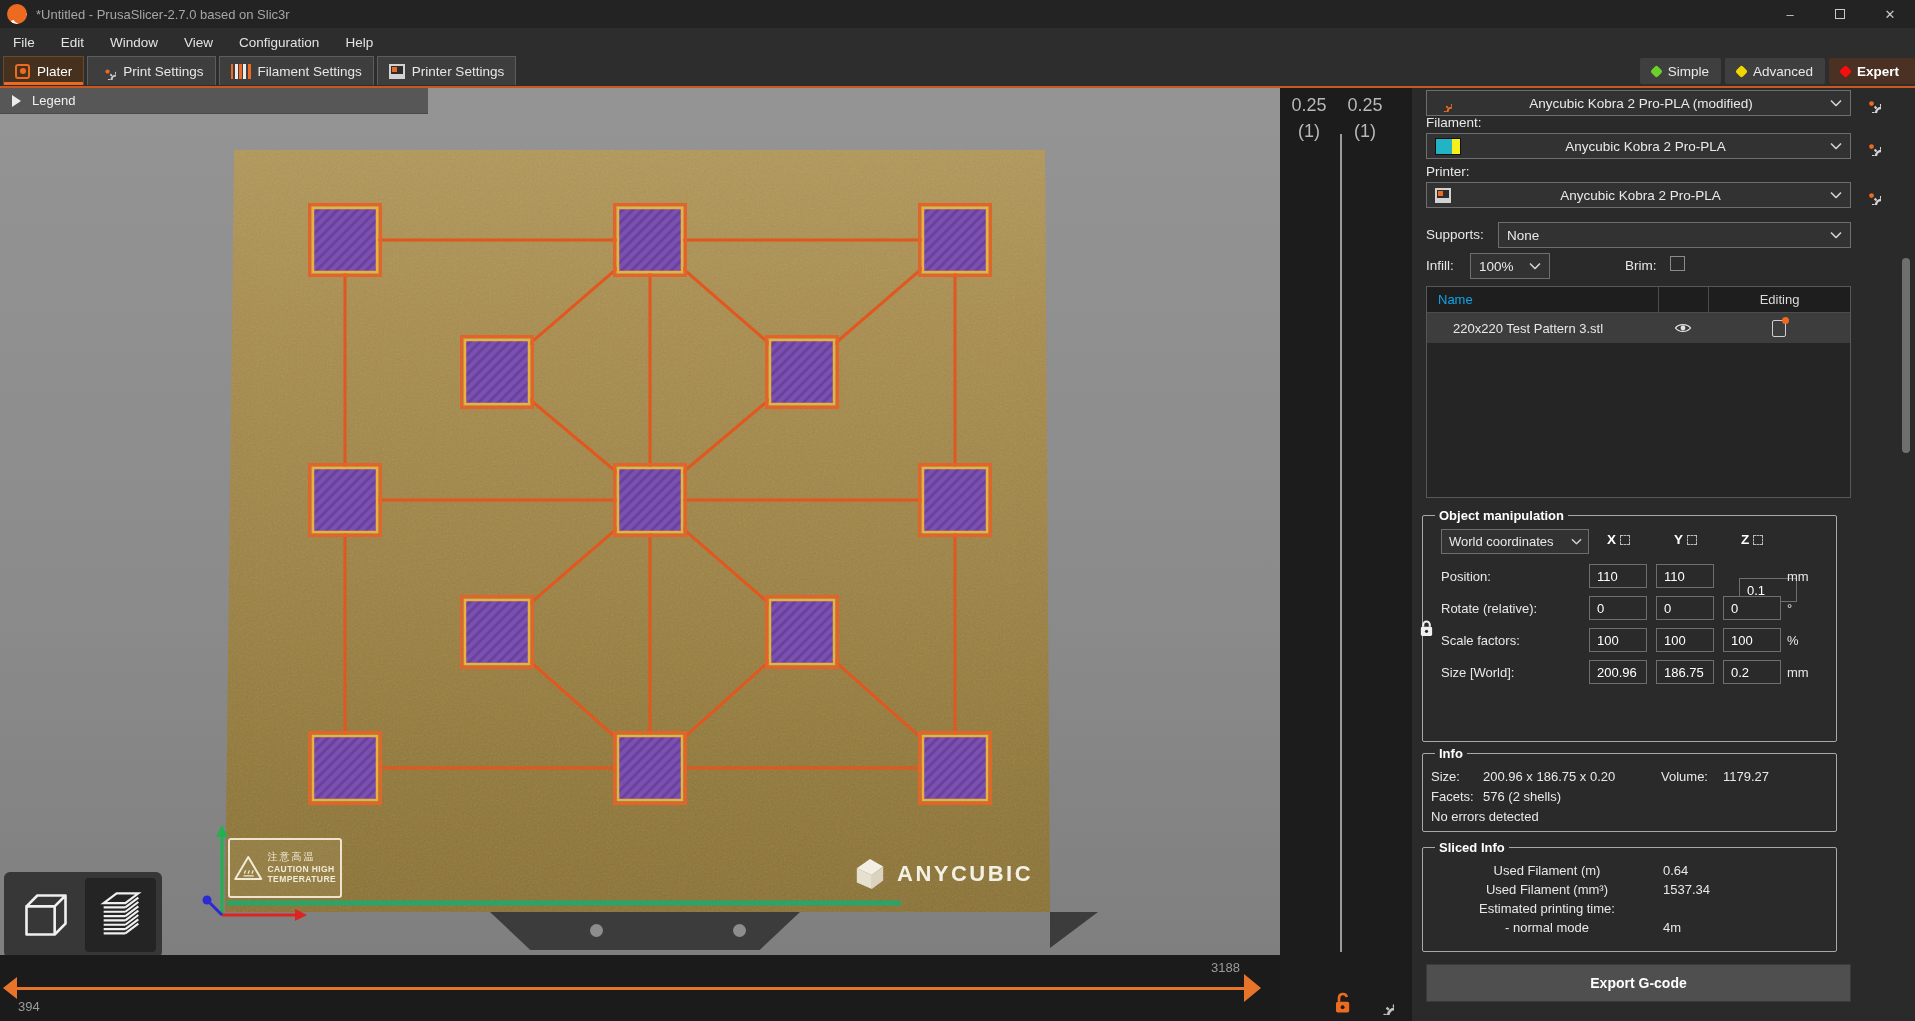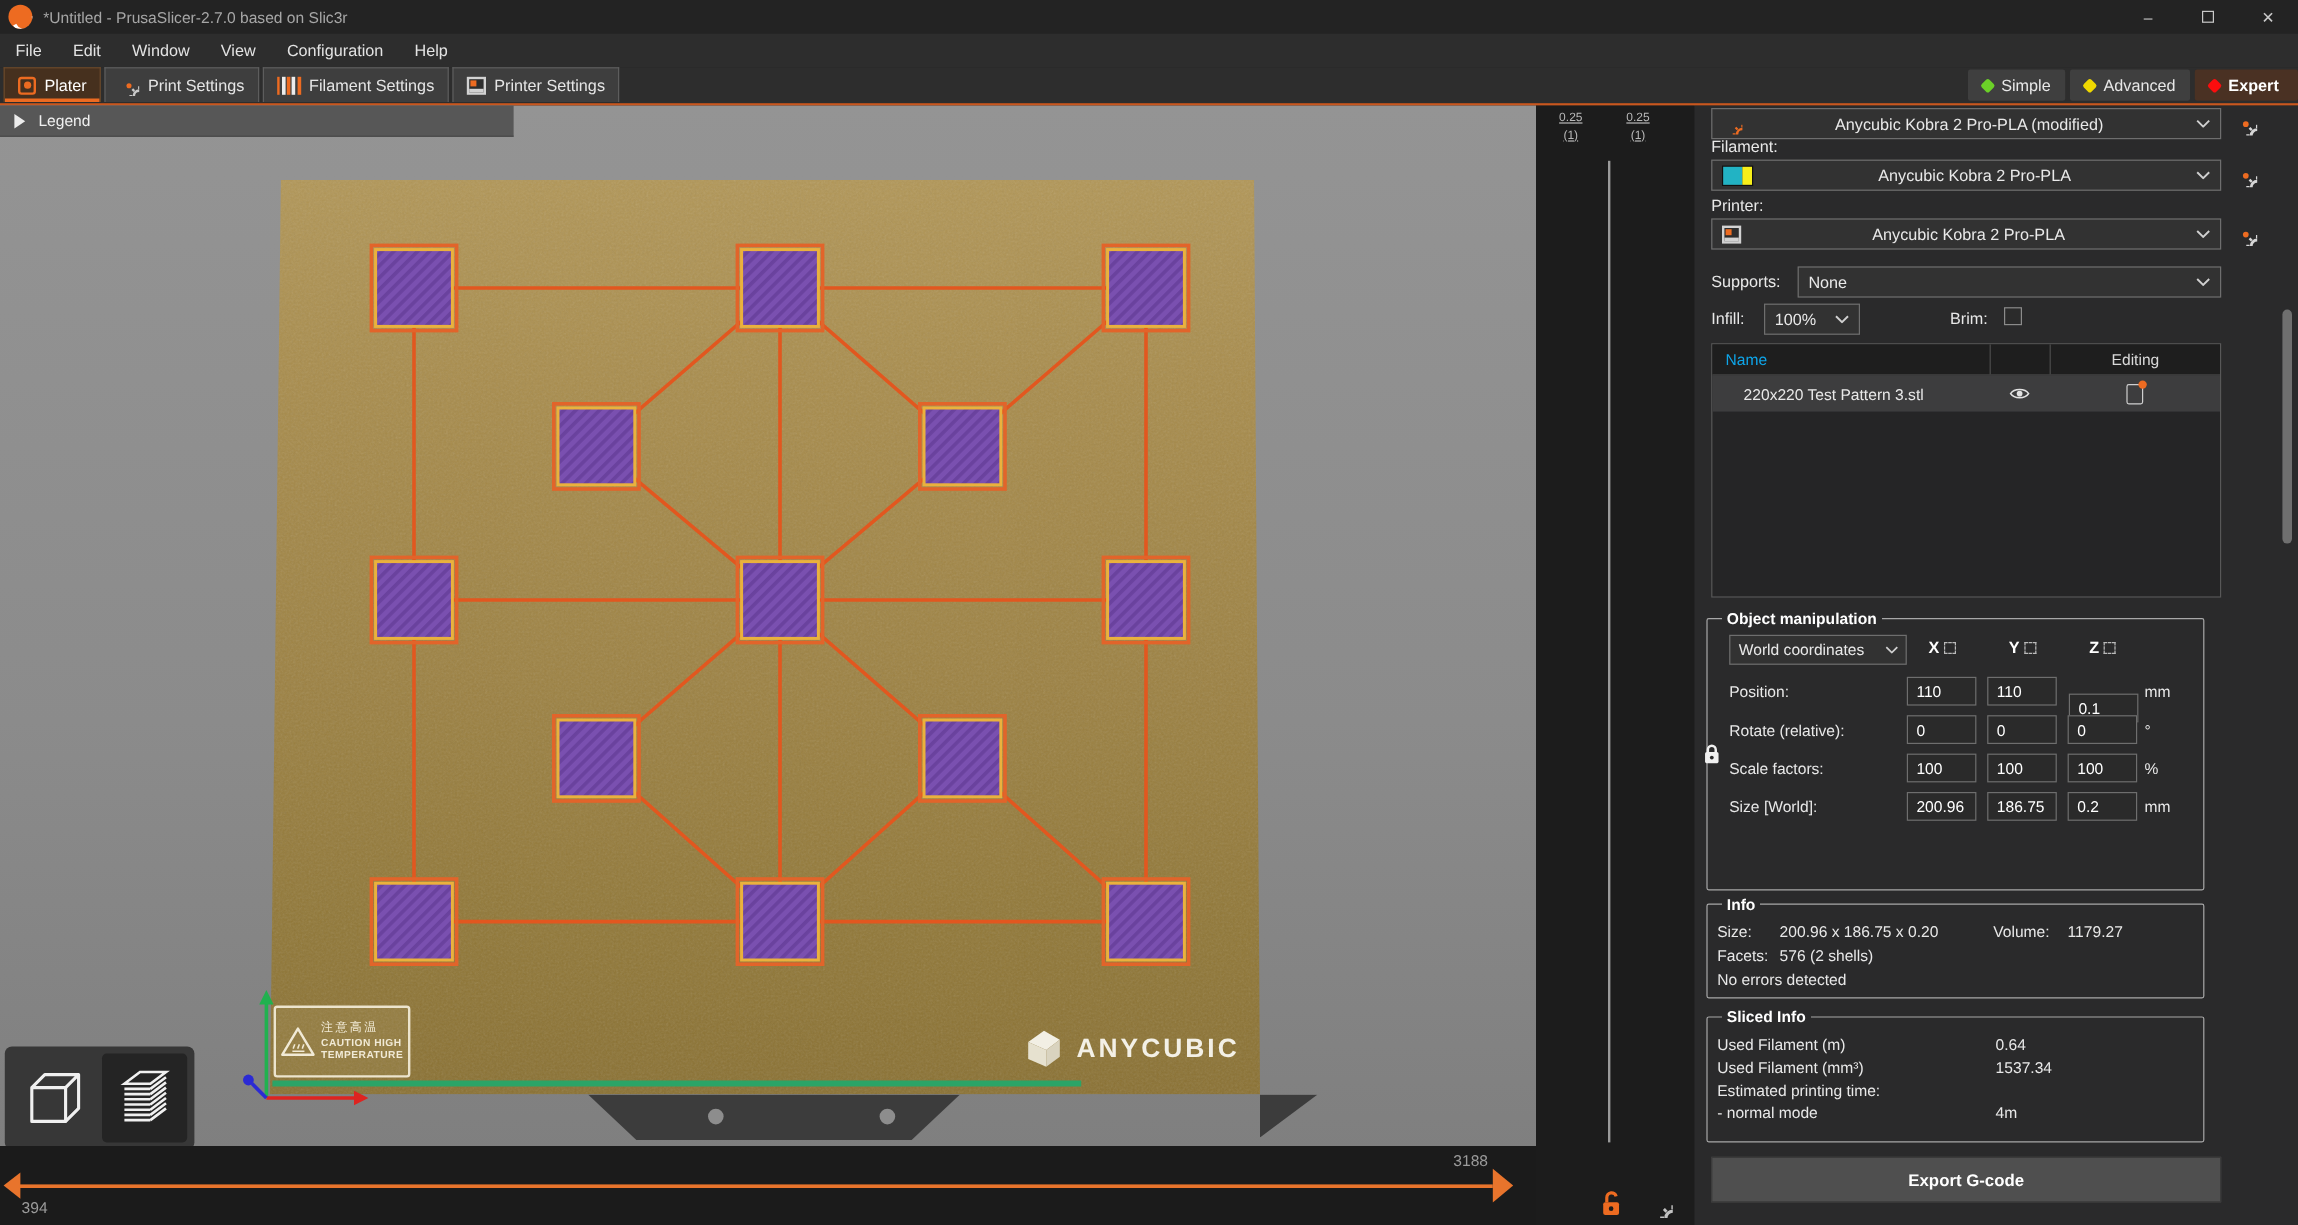--- a/index.html
+++ b/index.html
@@ -92,21 +92,21 @@
   .hslider-line { position:absolute; left:16px; top:32px; width:1228px; height:3px; background:#e8742c; }
   .hslider-left { position:absolute; left:3px; top:22px; width:0; height:0;
                   border-right:14px solid #e8742c; border-top:11px solid transparent; border-bottom:11px solid transparent; }
   .hslider-right { position:absolute; left:1244px; top:19px; width:0; height:0;
                    border-left:17px solid #e8742c; border-top:14px solid transparent; border-bottom:14px solid transparent; }
   .hslider-max { position:absolute; left:1160px; top:5px; width:80px; text-align:right; color:#9b9b9b; font-size:13px; }
   .hslider-min { position:absolute; left:18px; top:44px; color:#9b9b9b; font-size:13px; }
 
   
   .slidercol { position:absolute; left:1280px; top:0; width:132px; height:933px; background:#1c1c1c; }
-  .vlabel { position:absolute; width:46px; text-align:center; color:#b8b8b8; font-size:10px; line-height:1.45;text-decoration:underline; }
+  .vlabel { position:absolute; width:46px; text-align:center; color:#b8b8b8; font-size:18px; line-height:1.45; }
   .vtrack { position:absolute; left:60px; top:46px; width:2px; height:818px; background:#9a9a9a; }
   .collock { position:absolute; left:52px; top:903px; width:20px; height:24px; color:#ED6B21; }
   .colgear { position:absolute; left:92px; top:905px; width:22px; height:22px; color:#c2c2c2; }
 
   
   .rpanel { position:absolute; left:1412px; top:0; width:503px; height:933px; background:#2a2a2b; }
   .combo { position:absolute; height:26px; background:#323232; border:1px solid #6e6e6e;
            display:flex; align-items:center; color:#e9e9e9; font-size:13.5px; }
   .combo .ctext { flex:1; text-align:center; white-space:nowrap; overflow:hidden; }
   .combo .ctext.left { text-align:left; padding-left:8px; }
@@ -156,21 +156,21 @@
 
   .infobox { top:658px; height:86px; }
   .iline { display:flex; margin-top:4px; font-size:13px; color:#e8e8e8; }
   .il-label { width:52px; }
   .il-size { width:178px; }
   .il-vlabel { width:62px; }
   .fline { margin-top:5px; font-size:13px; display:flex; }
   .fline .il-label { width:52px; }
 
   .slicedbox { top:752px; height:112px; }
-  .sline { display:flex; margin-top:4px; font-size:13px; color:#e8e8e8; }
+  .sline { display:flex; margin-top:4px; font-size:13px; color:#e8e8e8;text-align:center; }
   .sl-label { width:232px; }
 
   .exportbtn { position:absolute; left:14px; top:876px; width:425px; height:38px; background:#4f4f4f;
                border:1px solid #3a3a3a; color:#fff; font-weight:bold; font-size:14px;
                display:flex; align-items:center; justify-content:center; }
 
   .scrollthumb { position:absolute; right:5px; top:170px; width:8px; height:195px; background:#6f6f6f; border-radius:4px; }
 </style>
 </head>
 <body>
@@ -535,21 +535,21 @@
           <div class="axhead" style="left:310px">
             <span>Z</span>
               <span class="axbox"></span>
           </div>
         </div>
 
         <div class="mrow">
           <span class="mlabel">Position:</span>
           <input style="left: 158px;" value="110">
           <input style="left: 225px;" value="110">
-          <input style="left: 293px; margin-top: 28px;" value="0.1">
+          <input style="left: 308px; margin-top: 28px;" value="0.1">
           <span class="unit">mm</span>
         </div>
         <div class="mrow">
           <span class="mlabel">Rotate (relative):</span>
           <input style="left: 158px;" value="0">
           <input style="left: 225px;" value="0">
           <input style="left: 292px;" value="0">
           <span class="unit">°</span>
         </div>
         <div class="mrow">

